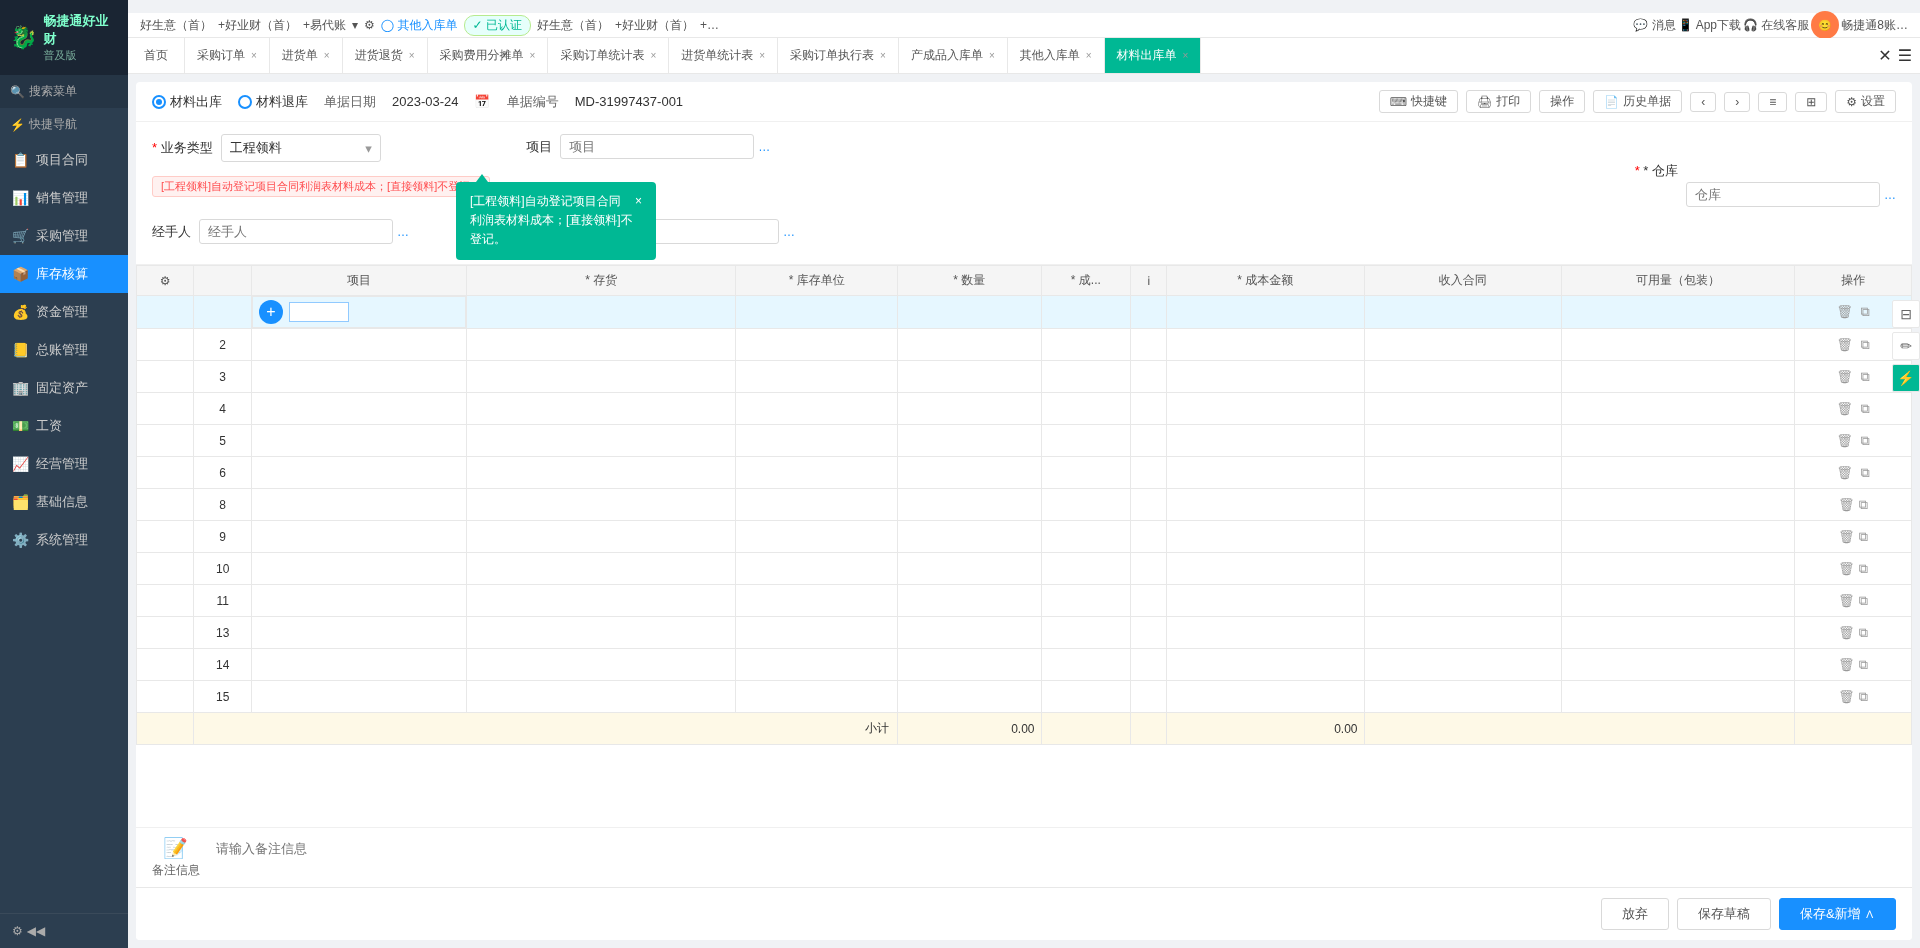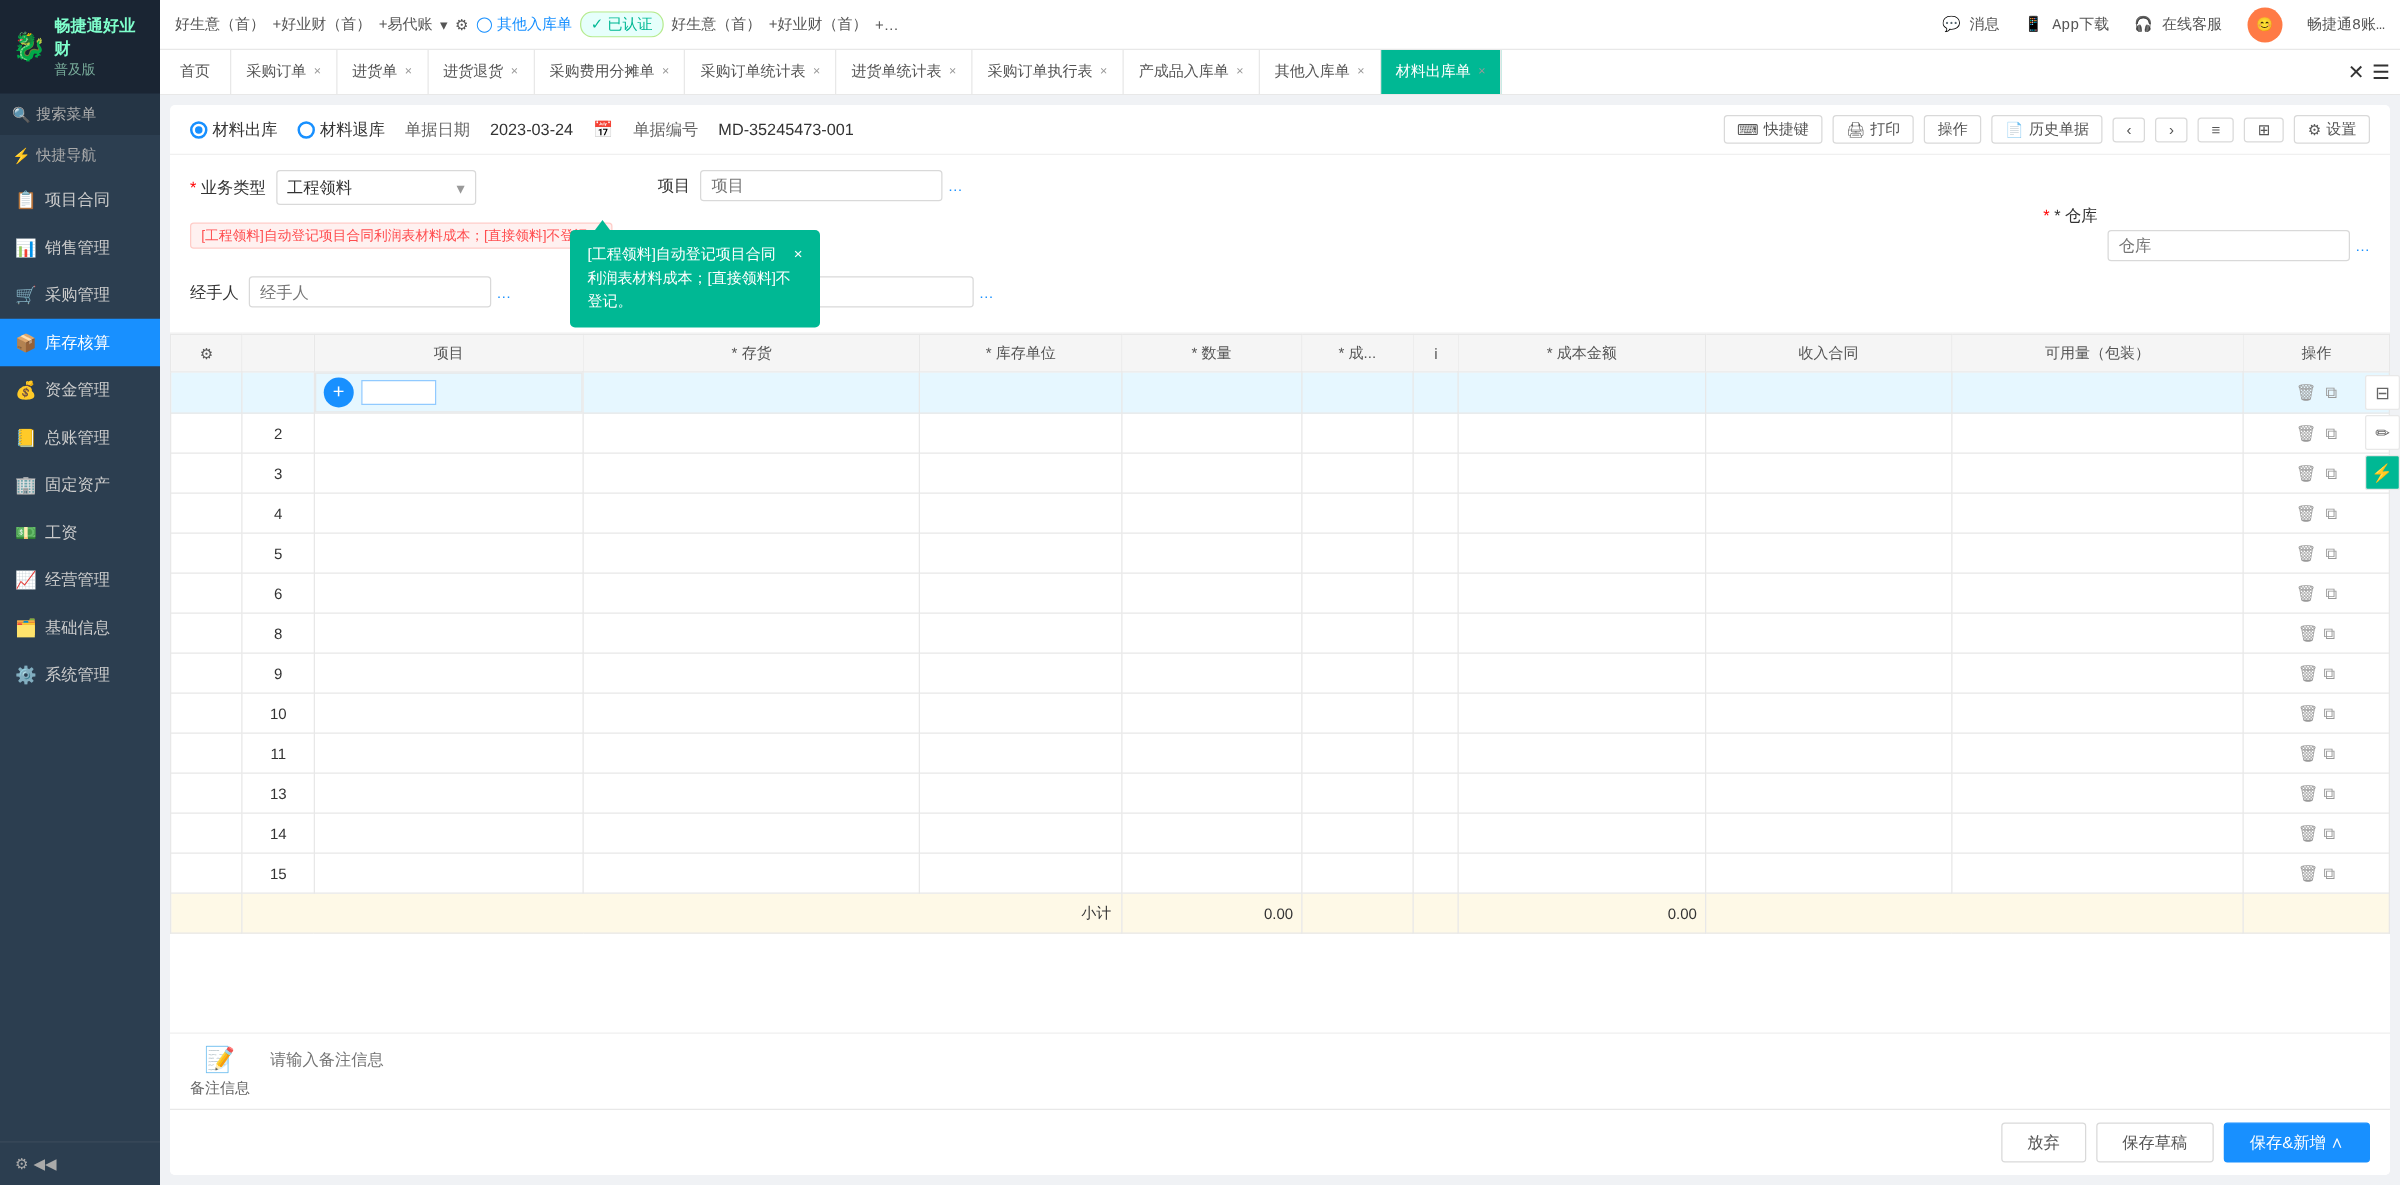--- a/index.html
+++ b/index.html
@@ -12,25 +12,25 @@
     .sidebar-nav { display: flex; align-items: center; gap: 4px; padding: 8px 10px; color: #aaa; cursor: pointer; font-size: 12px; }
     .sidebar-item { display: flex; align-items: center; gap: 6px; padding: 10px 12px; color: #ccc; cursor: pointer; font-size: 13px; }
     .sidebar-item.active { background: #1890ff; color: #fff; }
     .sidebar-item .icon { font-size: 14px; width: 18px; text-align: center; }
     .sidebar-bottom { margin-top: auto; display: flex; align-items: center; gap: 4px; padding: 10px 12px; color: #aaa; cursor: pointer; font-size: 12px; border-top: 1px solid #3a4a5a; }
 
     
     .main { flex: 1; display: flex; flex-direction: column; overflow: hidden; background: #f0f2f5; }
 
     
-    .topbar { background: #fff; border-bottom: 1px solid #e8e8e8; padding: 0 12px; display: flex; align-items: center; justify-content: space-between; height: 40px; flex-shrink: 0; }
+    .topbar { background: #fff; border-bottom: 1px solid #e8e8e8; padding: 0 12px; display: flex; align-items: center; justify-content: space-between; height: 25px; flex-shrink: 0; margin-top: 13px; }
     .topbar-left { display: flex; align-items: center; gap: 6px; flex-wrap: nowrap; overflow: hidden; }
     .topbar-tag { font-size: 12px; color: #555; white-space: nowrap; }
     .topbar-tag.green { color: #00b894; }
-    .topbar-right { display: flex; align-items: center; gap: 20px; font-size: 12px; color: #555; flex-shrink: 0; font-family: Liberation Mono, monospace; }
+    .topbar-right { display: flex; align-items: center; gap: 2px; font-size: 12px; color: #555; flex-shrink: 0; }
     .topbar-right span { cursor: pointer; white-space: nowrap; }
 
     
     .tabbar { background: #fff; border-bottom: 1px solid #e8e8e8; display: flex; align-items: center; padding: 0; flex-shrink: 0; overflow-x: auto; height: 36px; }
     .tab-item { display: flex; align-items: center; gap: 4px; padding: 0 12px; height: 36px; border-right: 1px solid #e8e8e8; font-size: 12px; color: #555; cursor: pointer; white-space: nowrap; flex-shrink: 0; }
     .tab-item:first-child { padding: 0 16px; }
     .tab-item.active-green { background: #00b894; color: #fff; }
     .tab-close { font-size: 10px; color: #999; margin-left: 2px; }
     .tabbar-end { display: flex; align-items: center; padding: 0 8px; margin-left: auto; gap: 6px; }
 
@@ -258,21 +258,21 @@
           <div class="radio-item">
             <div class="radio-circle"></div>
             <span>材料退库</span>
           </div>
         </div>
         <div class="doc-info">
           <span class="doc-label">单据日期</span>
           <span class="doc-value">2023-03-24</span>
           <span class="doc-icon">📅</span>
           <span class="doc-label">单据编号</span>
-          <span class="doc-value">MD-35245473-001</span>
+          <span class="doc-value">MD-31997437-001</span>
         </div>
       </div>
       <div class="sub-header-right">
         <button class="action-btn">
             <span>⌨</span>
             <span>快捷键</span>
           </button>
         <button class="action-btn">
             <span>🖨</span>
             <span>打印</span>

